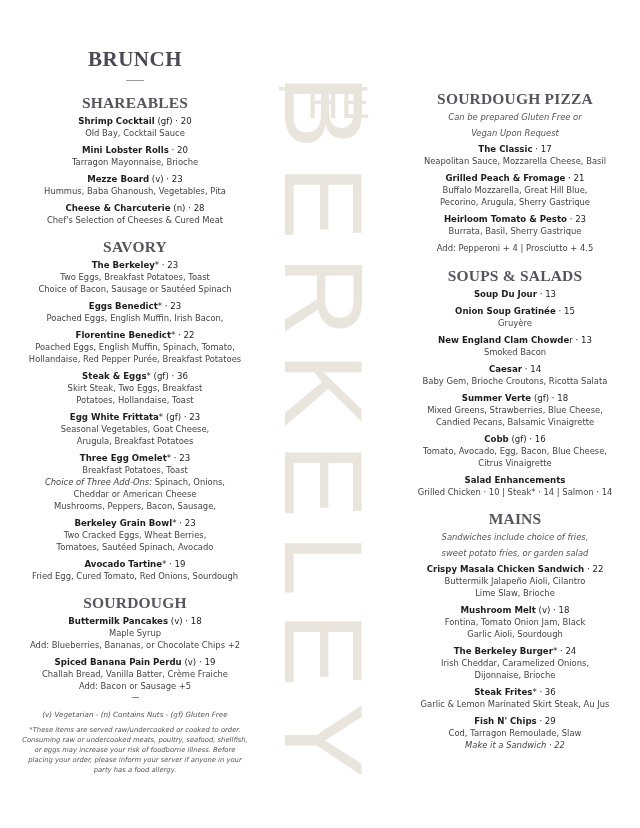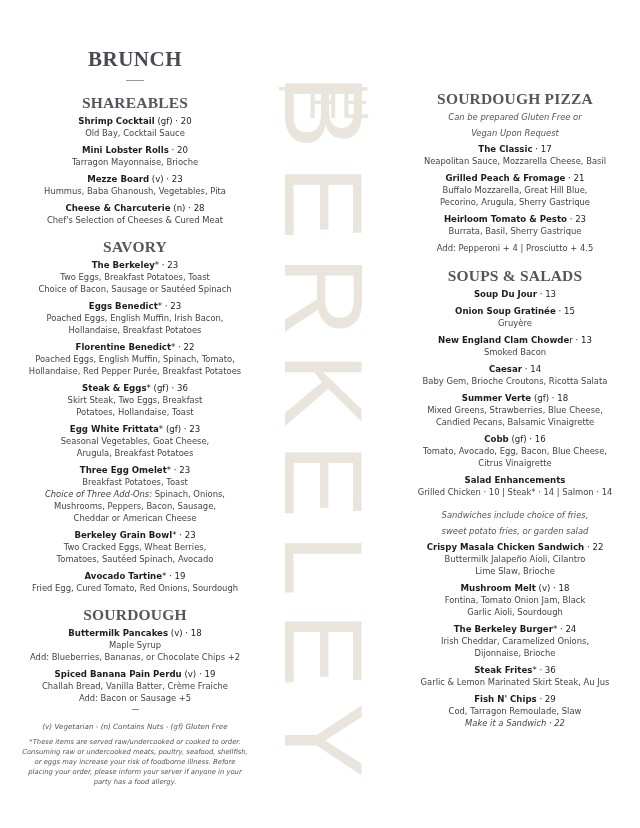--- a/index.html
+++ b/index.html
@@ -59,43 +59,42 @@
       <div class="gap"></div>
       <h2 class="sec">SAVORY</h2>
       <div class="item">
         <div class="name"><b>The Berkeley</b><span>*</span><span> · 23</span></div>
         <div class="desc">Two Eggs, Breakfast Potatoes, Toast</div>
         <div class="desc">Choice of Bacon, Sausage or Sautéed Spinach</div>
       </div>
       <div class="item">
         <div class="name"><b>Eggs Benedict</b><span>*</span><span> · 23</span></div>
         <div class="desc">Poached Eggs, English Muffin, Irish Bacon,</div>
-        <div class="desc">Hollandaise, Breakfast Potatoes</div>
       </div>
       <div class="item">
         <div class="name"><b>Florentine Benedict</b><span>*</span><span> · 22</span></div>
         <div class="desc">Poached Eggs, English Muffin, Spinach, Tomato,</div>
         <div class="desc">Hollandaise, Red Pepper Purée, Breakfast Potatoes</div>
       </div>
       <div class="item">
         <div class="name"><b>Steak &amp; Eggs</b><span>* (gf)</span><span> · 36</span></div>
         <div class="desc">Skirt Steak, Two Eggs, Breakfast</div>
         <div class="desc">Potatoes, Hollandaise, Toast</div>
       </div>
       <div class="item">
         <div class="name"><b>Egg White Frittata</b><span>* (gf)</span><span> · 23</span></div>
         <div class="desc">Seasonal Vegetables, Goat Cheese,</div>
         <div class="desc">Arugula, Breakfast Potatoes</div>
       </div>
       <div class="item">
         <div class="name"><b>Three Egg Omelet</b><span>*</span><span> · 23</span></div>
         <div class="desc">Breakfast Potatoes, Toast</div>
         <div class="desc"><i>Choice of Three Add-Ons:</i><span> Spinach, Onions,</span></div>
+        <div class="desc">Cheddar or American Cheese</div>
         <div class="desc">Mushrooms, Peppers, Bacon, Sausage,</div>
-        <div class="desc">Cheddar or American Cheese</div>
       </div>
       <div class="item">
         <div class="name"><b>Berkeley Grain Bowl</b><span>*</span><span> · 23</span></div>
         <div class="desc">Two Cracked Eggs, Wheat Berries,</div>
         <div class="desc">Tomatoes, Sautéed Spinach, Avocado</div>
       </div>
       <div class="item">
         <div class="name"><b>Avocado Tartine</b><span>*</span><span> · 19</span></div>
         <div class="desc">Fried Egg, Cured Tomato, Red Onions, Sourdough</div>
       </div>
@@ -161,20 +160,21 @@
       <div class="item">
         <div class="name"><b>Cobb</b><span> (gf)</span><span> · 16</span></div>
         <div class="desc">Tomato, Avocado, Egg, Bacon, Blue Cheese,</div>
         <div class="desc">Citrus Vinaigrette</div>
       </div>
       <div class="item">
         <div class="name"><b>Salad Enhancements</b><span></span><span></span></div>
         <div class="desc">Grilled Chicken · 10 | Steak* · 14 | Salmon · 14</div>
       </div>
       <div class="gap"></div>
+      <h2 class="sec">MAINS</h2>
       <div class="note">Sandwiches include choice of fries,</div>
       <div class="note">sweet potato fries, or garden salad</div>
       <div class="item">
         <div class="name"><b>Crispy Masala Chicken Sandwich</b><span></span><span> · 22</span></div>
         <div class="desc">Buttermilk Jalapeño Aioli, Cilantro</div>
         <div class="desc">Lime Slaw, Brioche</div>
       </div>
       <div class="item">
         <div class="name"><b>Mushroom Melt</b><span> (v)</span><span> · 18</span></div>
         <div class="desc">Fontina, Tomato Onion Jam, Black</div>

